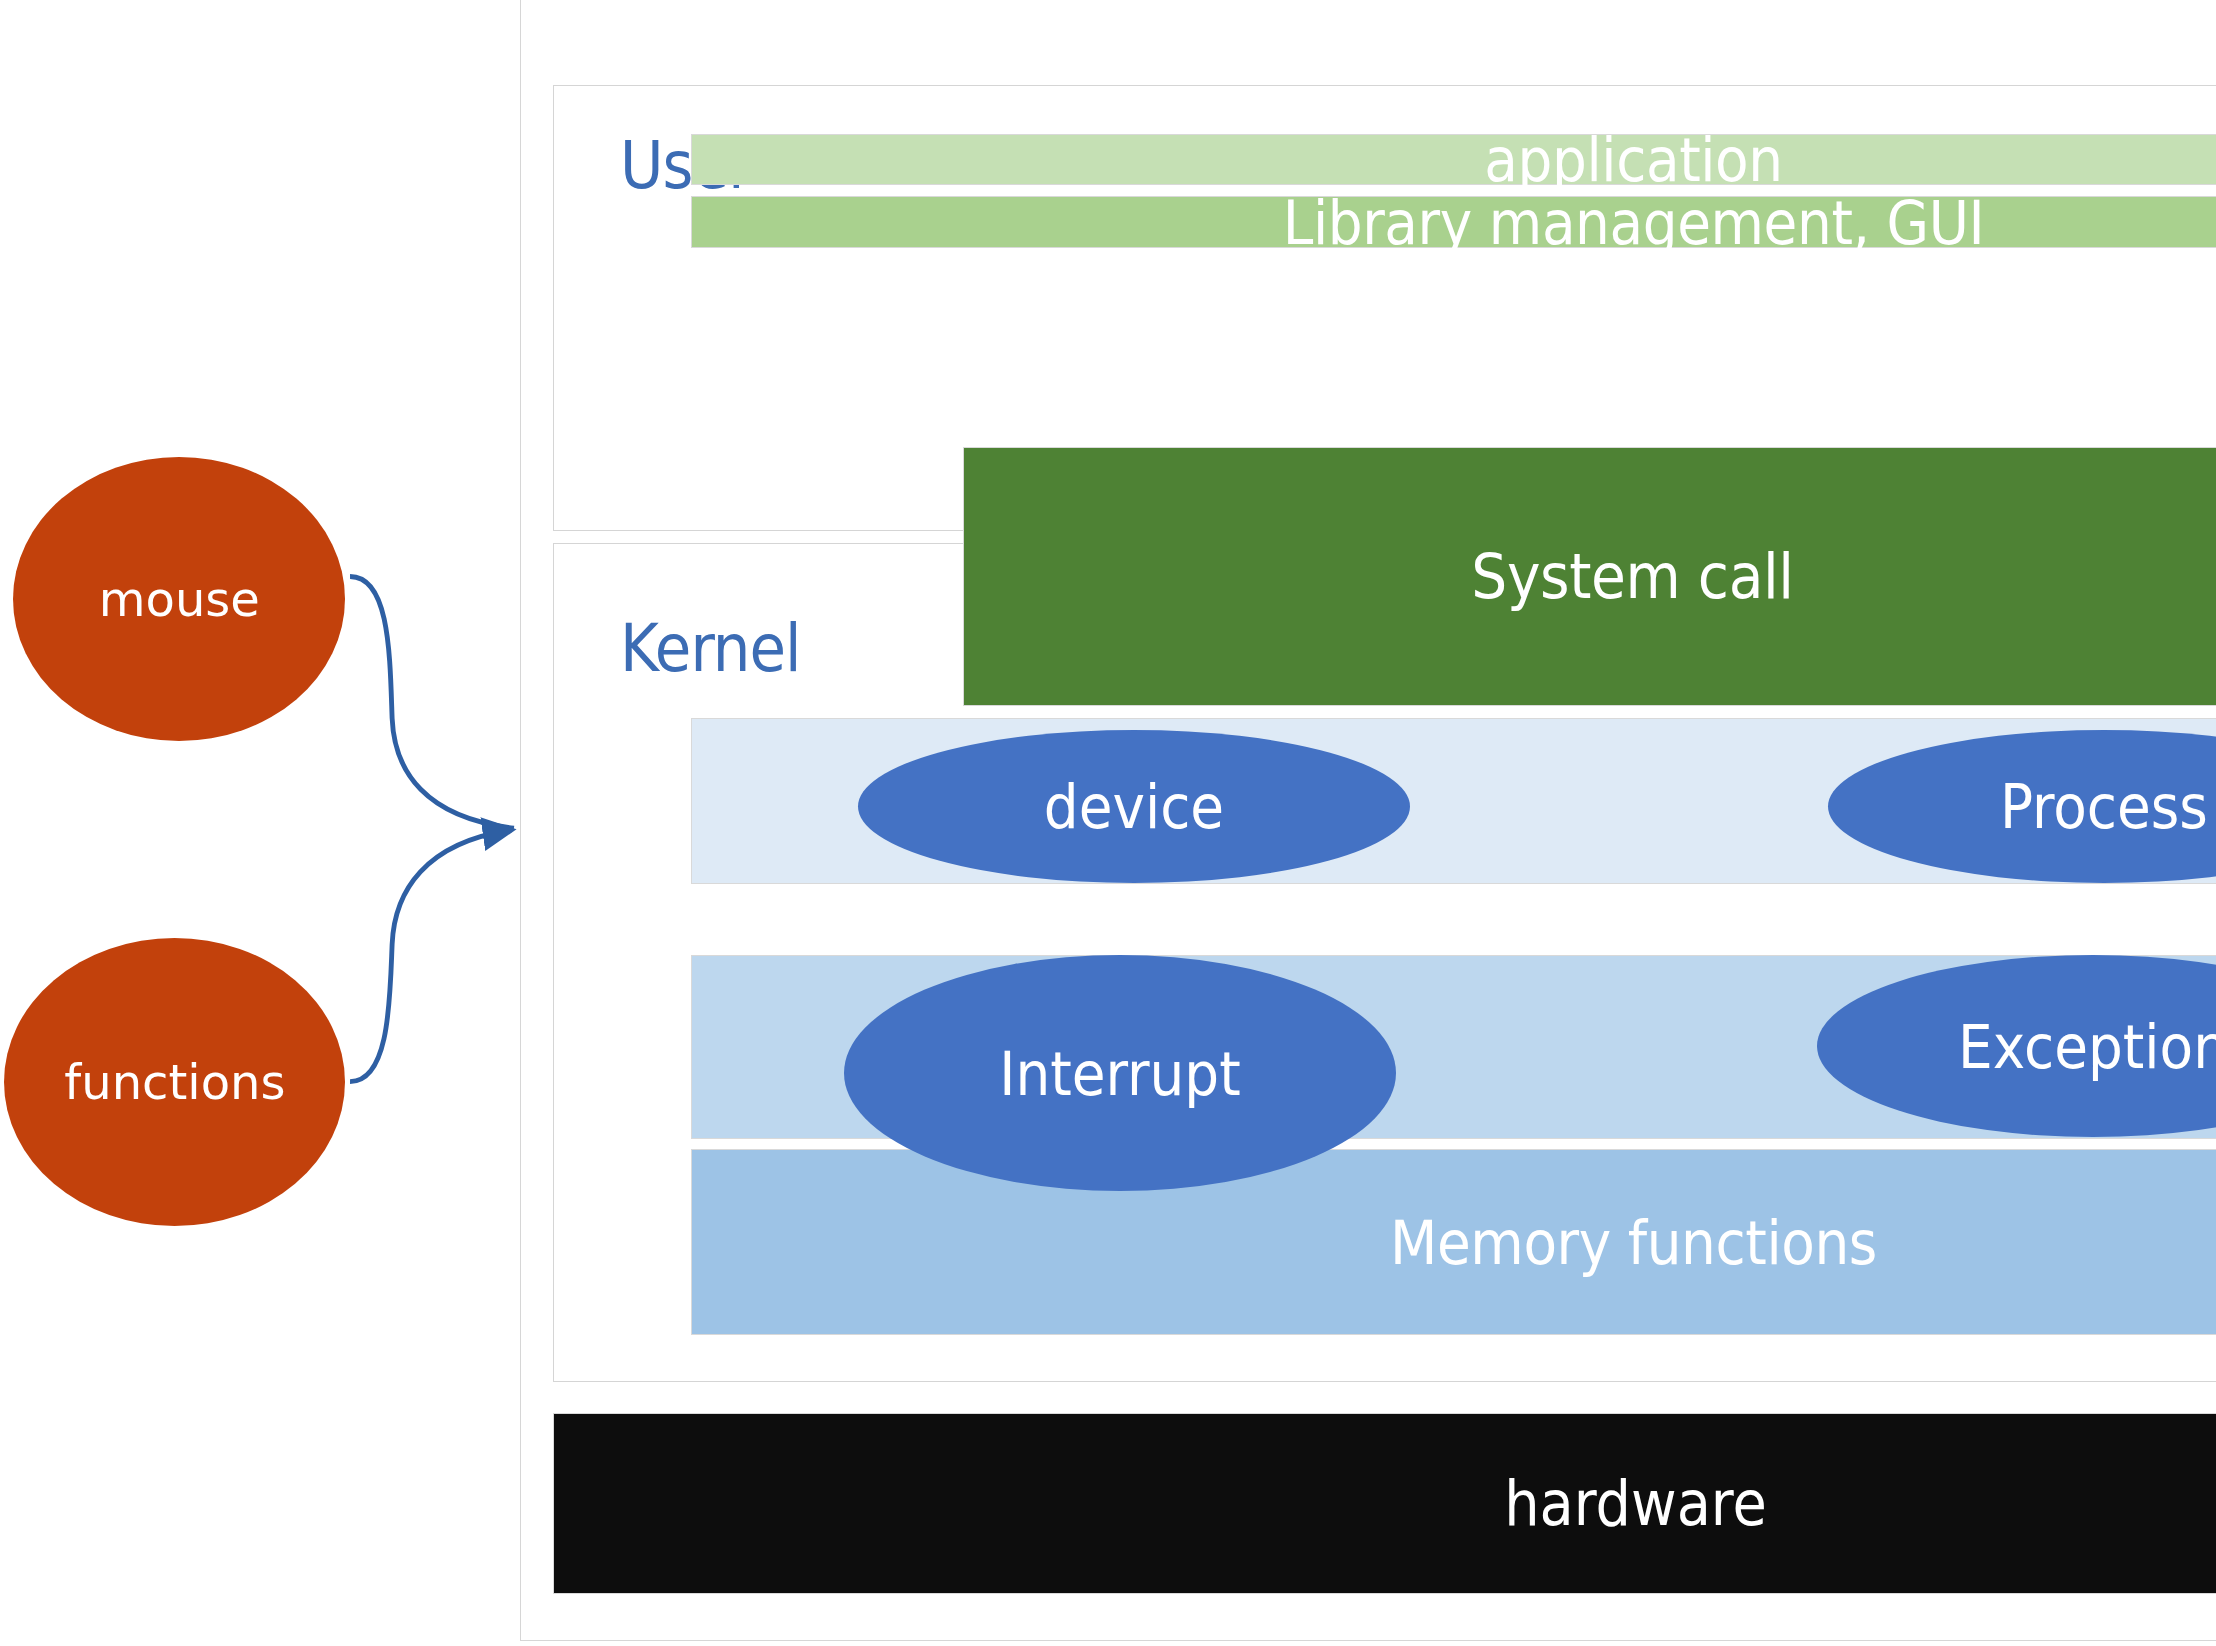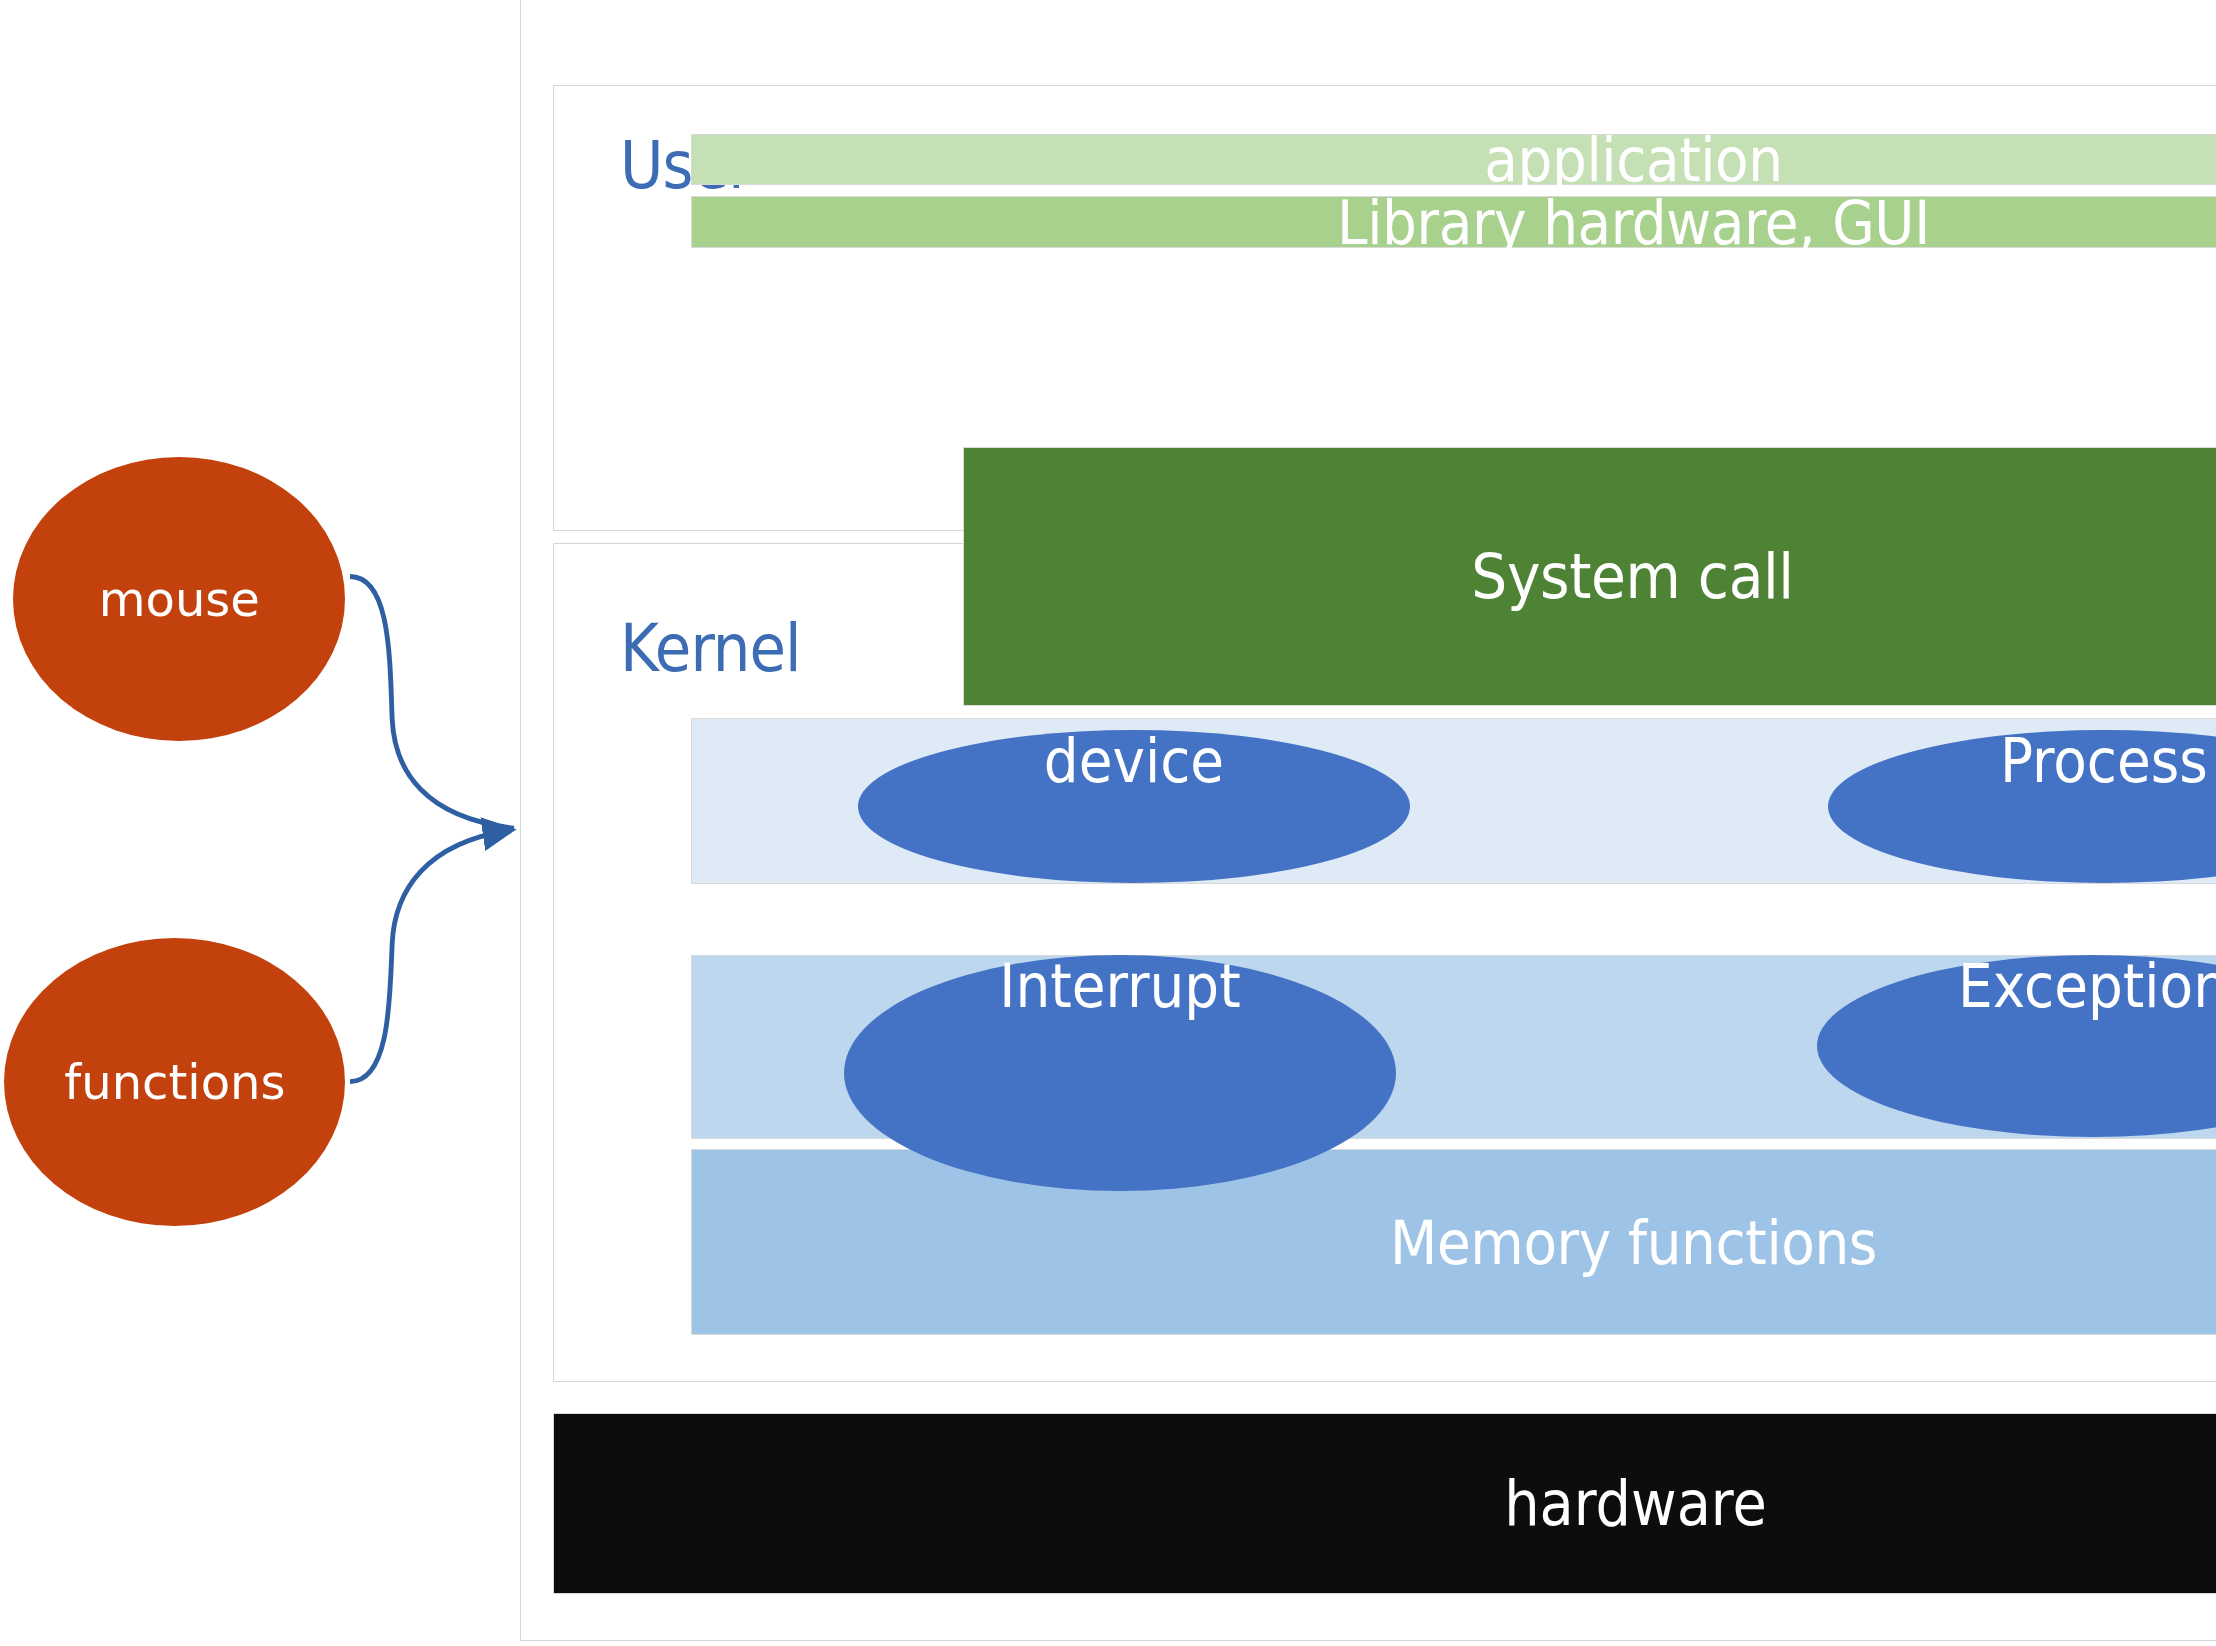--- a/index.html
+++ b/index.html
@@ -67,21 +67,21 @@
     color:#ffffff;
     font-family:"DejaVu Sans Condensed","Liberation Sans Narrow","Liberation Sans",sans-serif;
     font-stretch:condensed;
     font-size:62px; line-height:1; white-space:nowrap;
   }
 
   
   .kernel-ellipse{
     background:#4472c4;
     border-radius:50%;
-    display:flex; align-items:flex-start; justify-content:center;
+    display:flex; align-items:center; justify-content:center;
     color:#ffffff;
     font-family:"DejaVu Sans Condensed","Liberation Sans Narrow","Liberation Sans",sans-serif;
     font-stretch:condensed;
     font-size:61px; line-height:1; white-space:nowrap;
     z-index:5;
   }
   #ellipse-device   { left:858px; top:730px; width:552px; height:153px;}
   #ellipse-process  { left:1828px; top:730px; width:552px; height:153px;}
   #ellipse-interrupt{ left:844px; top:955px; width:552px; height:236px;}
   #ellipse-exception{ left:1817px; top:955px; width:552px; height:182px;}
@@ -111,21 +111,21 @@
 <div class="abs" id="outer-frame"></div>
 
 <div class="abs panel" id="user-panel"></div>
 <div class="abs panel-title" id="user-title">User</div>
 
 <div class="abs bar" id="bar-application">
   <span class="bar-label">application</span>
 </div>
 
 <div class="abs bar" id="bar-library">
-  <span class="bar-label">Library hardware, GUI</span>
+  <span class="bar-label">Library management, GUI</span>
 </div>
 
 <div class="abs panel" id="kernel-panel"></div>
 <div class="abs panel-title" id="kernel-title">Kernel</div>
 
 <div class="abs bar" id="bar-device-row">
   <span class="bar-label"></span>
 </div>
 
 <div class="abs bar" id="bar-intr-row">

